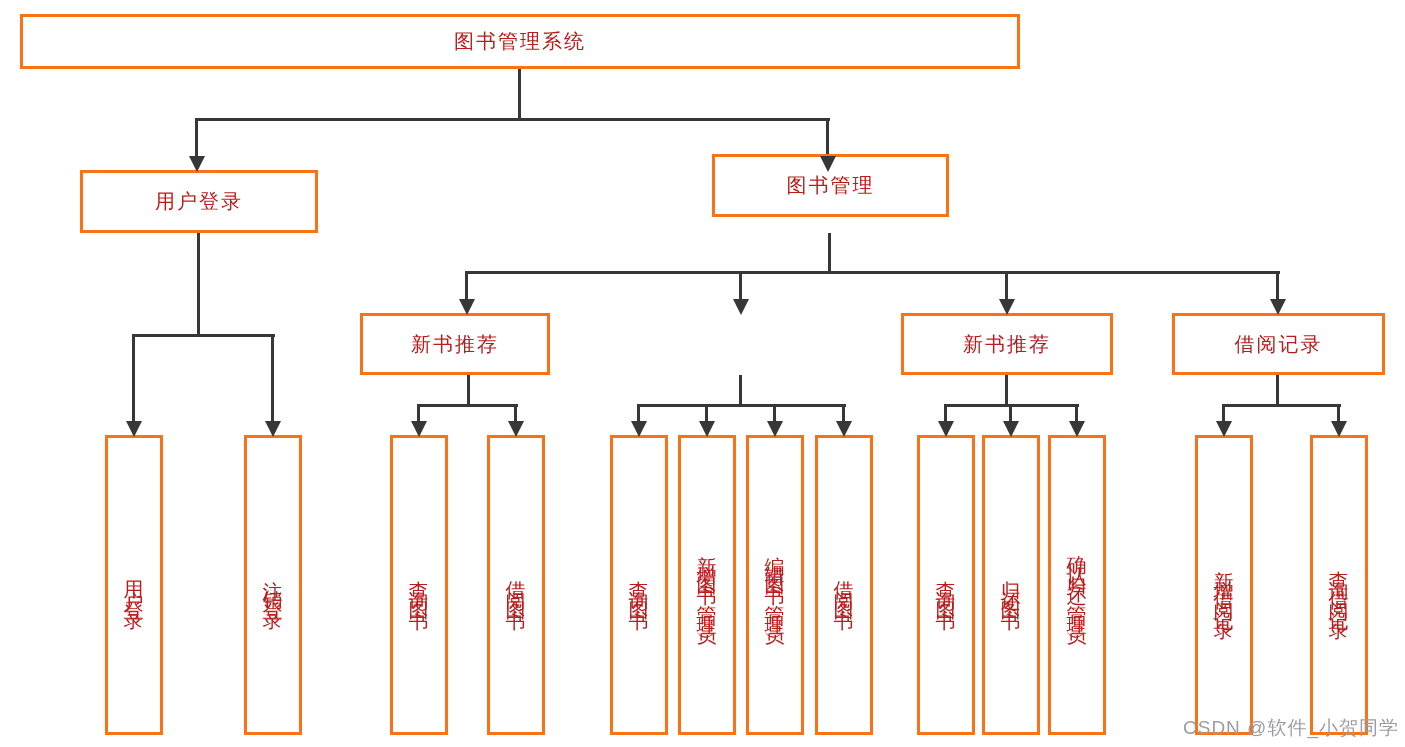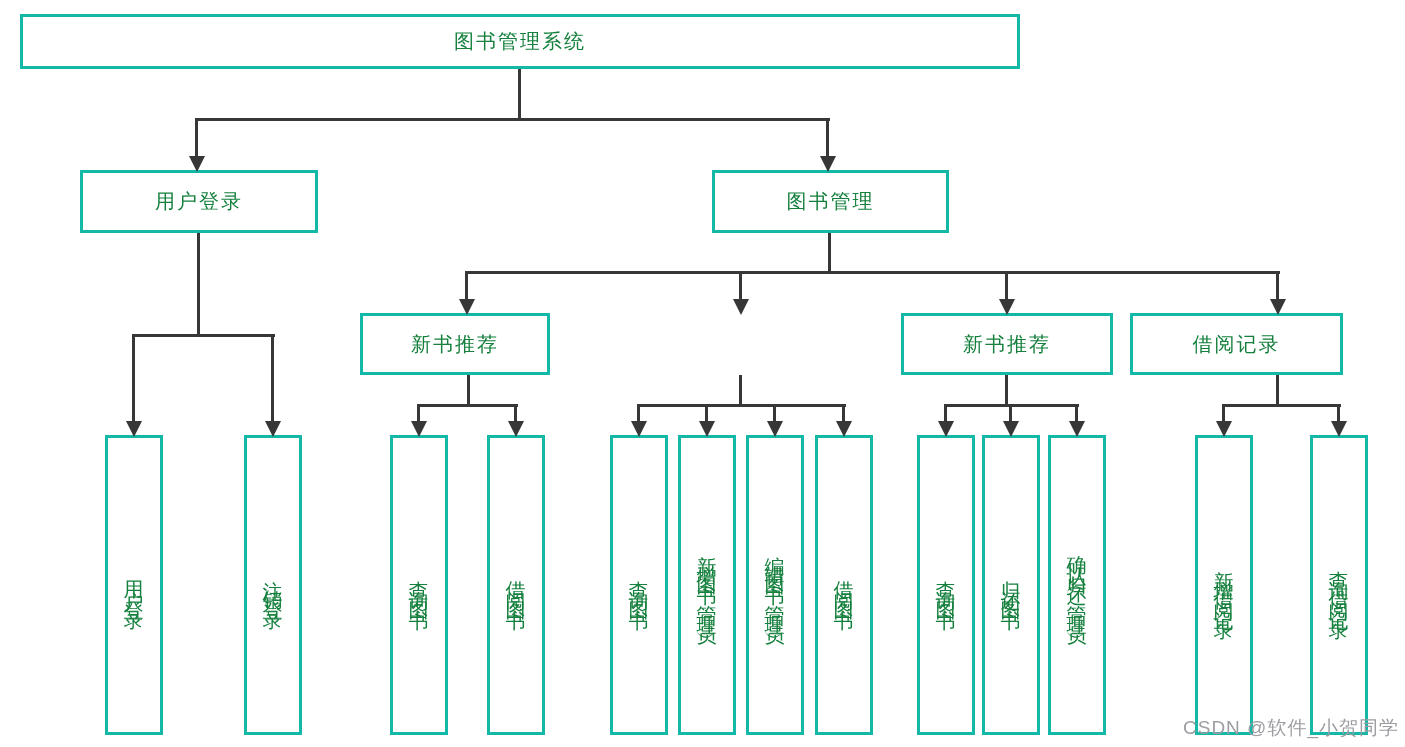--- a/index.html
+++ b/index.html
@@ -12,25 +12,25 @@
     width: 1405px;
     height: 747px;
     background: #ffffff;
     overflow: hidden;
     font-family: "Liberation Sans", "DejaVu Sans", sans-serif;
   }
   .box {
     position: absolute;
     box-sizing: border-box;
     background: #ffffff;
-    border: 3px solid #14b8a6;
+    border: 3px solid #f97316;
     display: flex;
     align-items: center;
     justify-content: center;
-    color: #15803d;
+    color: #b91c1c;
     z-index: 2;
   }
   .box.h-label {
     font-size: 20px;
     letter-spacing: 2px;
     white-space: nowrap;
   }
   .box.v-label {
     font-size: 20px;
   }
@@ -74,25 +74,25 @@
   }
 </style>
 </head>
 <body>
 
 <div id="canvas">
 
   <div class="box h-label" style="left:20px; top:14px; width:1000px; height:55px;">图书管理系统</div>
 
   <div class="box h-label" style="left:80px; top:170px; width:238px; height:63px;">用户登录</div>
-  <div class="box h-label" style="left:712px; top:170px; width:237px; height:63px;text-align:center;">图书管理</div>
+  <div class="box h-label" style="left:712px; top:154px; width:237px; height:63px;text-align:center;">图书管理</div>
 
   <div class="box h-label" style="left:360px; top:313px; width:190px; height:62px;">新书推荐</div>
   <div class="box h-label" style="left:901px; top:313px; width:212px; height:62px;">新书推荐</div>
-  <div class="box h-label" style="left:1130px; top:313px; width:213px; height:62px;">借阅记录</div>
+  <div class="box h-label" style="left:1172px; top:313px; width:213px; height:62px;">借阅记录</div>
 
   <div class="box v-label" style="left:105px; top:435px; width:58px; height:300px;">
     <span class="v-text">用户登录</span>
   </div>
   <div class="box v-label" style="left:244px; top:435px; width:58px; height:300px;">
     <span class="v-text">注销登录</span>
   </div>
 
   <div class="box v-label" style="left:390px; top:435px; width:58px; height:300px;">
     <span class="v-text">查询图书</span>

